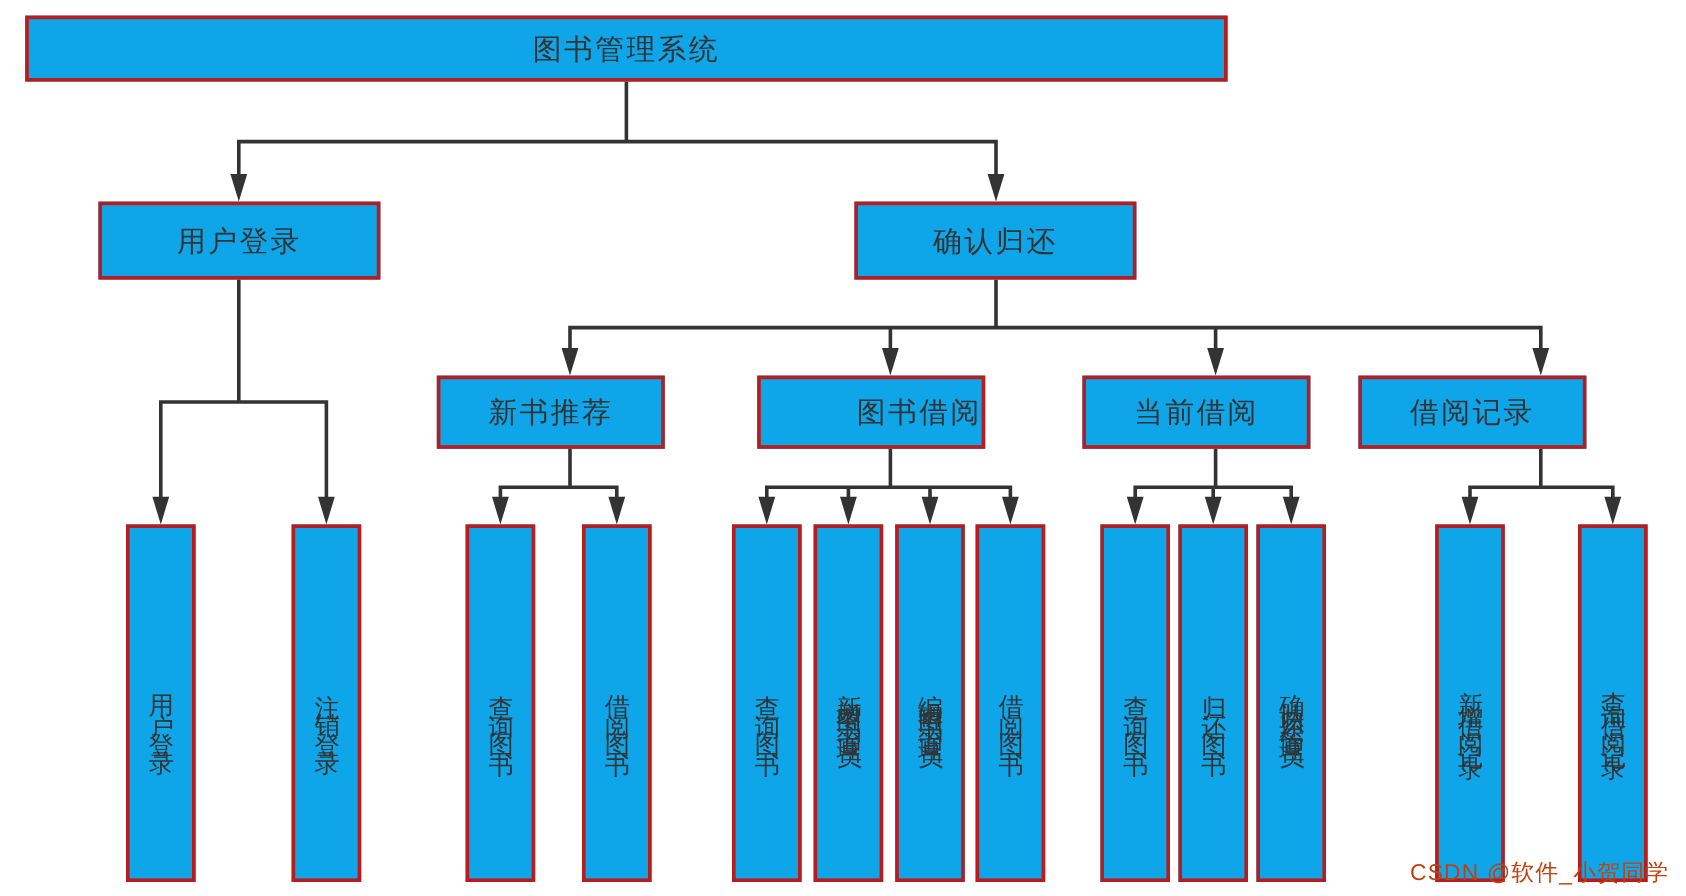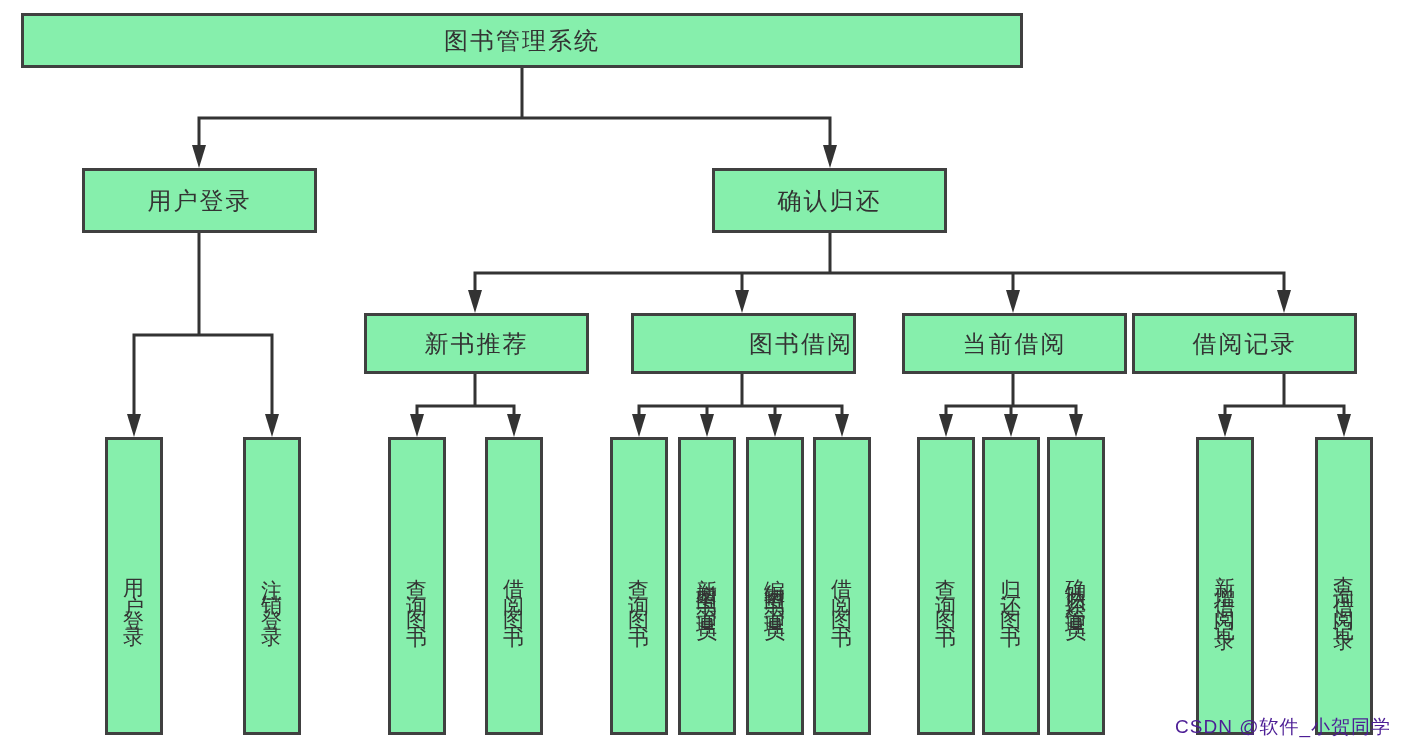--- a/index.html
+++ b/index.html
@@ -18,40 +18,40 @@
   #wires {
     position: absolute;
     left: 0;
     top: 0;
     width: 1405px;
     height: 747px;
   }
   .box {
     position: absolute;
     box-sizing: border-box;
-    border: 3px solid #404040;
-    background: #86efac;
+    border: 3px solid #b91c1c;
+    background: #0ea5e9;
     color: #333333;
     display: flex;
     align-items: center;
     justify-content: center;
   }
   .h-label {
     font-size: 24px;
     letter-spacing: 2px;
     white-space: nowrap;
   }
   
   .l1 { left: 21px; top: 13px; width: 1002px; height: 55px; }
   
   .l2 { top: 168px; width: 235px; height: 65px; }
   .l2.user-login { left: 82px; }
   .l2.book-mgmt  { left: 712px; }
   
-  .l3 { top: 313px; width: 225px; height: 61px; }
+  .l3 { top: 313px; width: 190px; height: 61px; }
   .l3.g0 { left: 364px; }
   .l3.g1 { left: 631px; justify-content: flex-end; }
   .l3.g2 { left: 902px; align-items: center; }
   .l3.g3 { left: 1132px; }
   
   .leaf { top: 437px; width: 58px; height: 298px; }
   .leaf .vtext {
     writing-mode: vertical-rl;
     text-orientation: mixed;
     font-size: 21px;
@@ -69,21 +69,21 @@
   .leaf.d0 { left: 917px; }
   .leaf.d1 { left: 982px; }
   .leaf.d2 { left: 1047px; }
   .leaf.e0 { left: 1196px; }
   .leaf.e1 { left: 1315px; }
   #watermark {
     position: absolute;
     right: 14px;
     top: 714px;
     font-size: 19px;
-    color: #4c1d95;
+    color: #c2410c;
     letter-spacing: 1px;
     white-space: nowrap;
   }
 </style>
 </head>
 <body>
 
 <div id="canvas">
 
   <svg id="wires" viewBox="0 0 1405 747" xmlns="http://www.w3.org/2000/svg">

